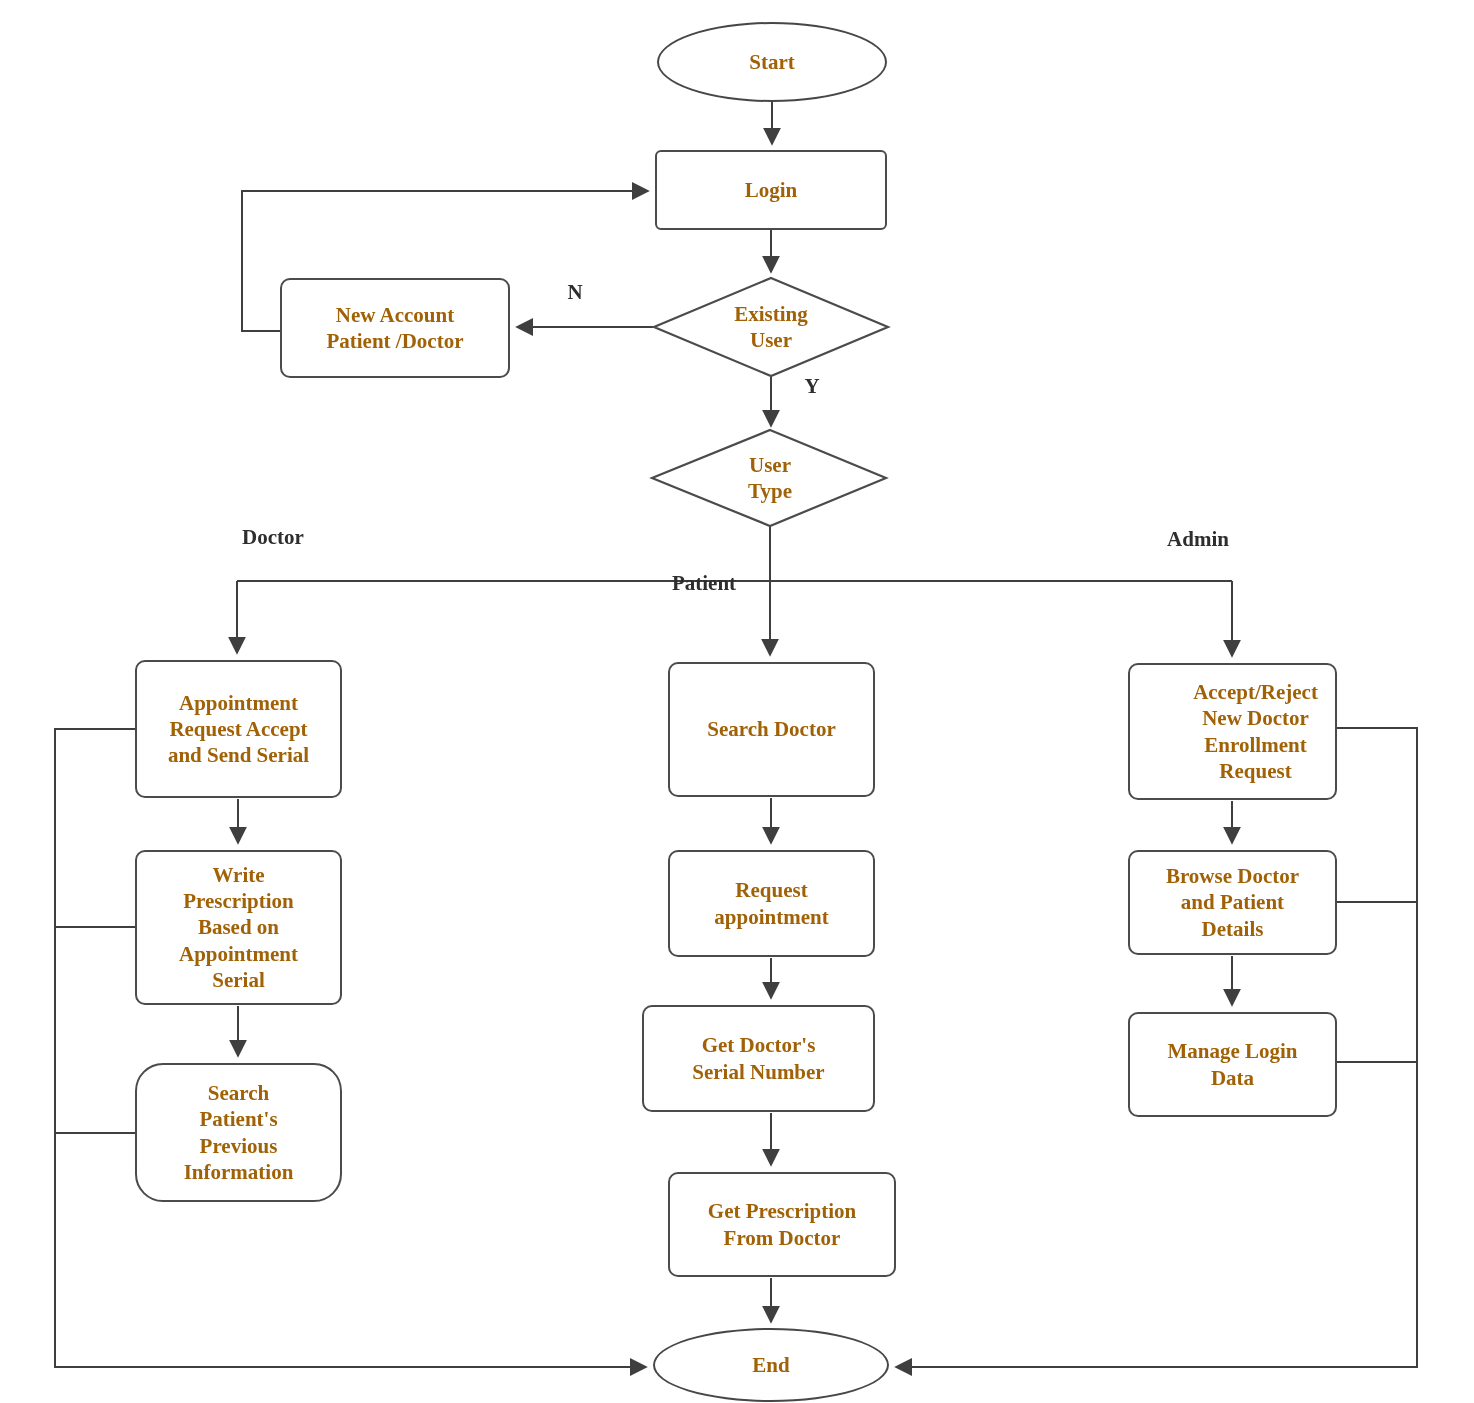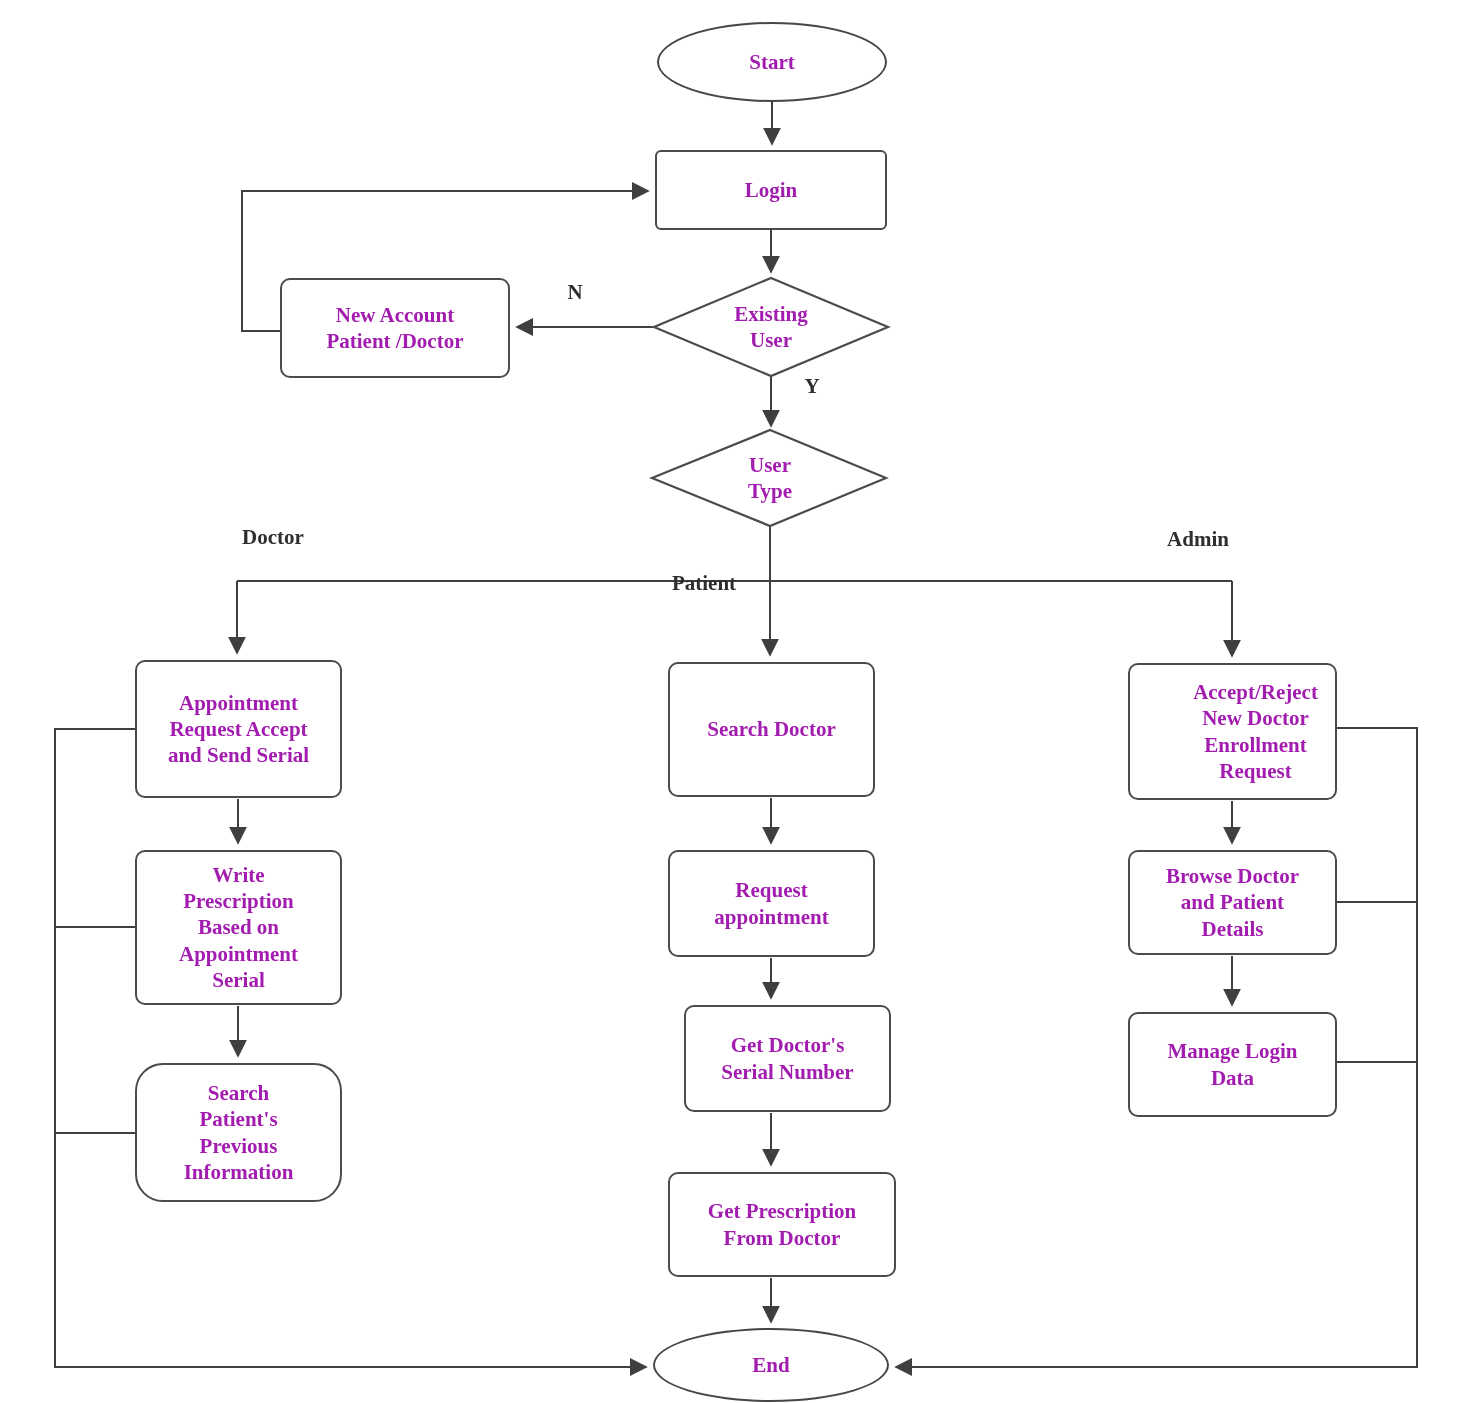--- a/index.html
+++ b/index.html
@@ -7,21 +7,21 @@
     position:relative; width:1474px; height:1403px; background:#ffffff;
     font-family:"Liberation Serif", "DejaVu Serif", serif;
     color:#2e2e2e; overflow:hidden;
   }
   .layer { position:absolute; left:0; top:0; width:1474px; height:1403px; }
   .node {
     position:absolute; box-sizing:border-box;
     display:flex; align-items:center; justify-content:center;
     text-align:center; white-space:pre-line;
     font-size:21px; font-weight:bold; line-height:1.24;
-    background:#ffffff; color:#a21caf;
+    background:#ffffff; color:#a16207;
   }
   .rect   { border:2px solid #4b4b4b; border-radius:10px; }
   .sharp  { border-radius:6px; }
   .term   { border:2px solid #474747; border-radius:50%; }
   .dlabel { background:transparent; border:none; }
   .flabel {
     position:absolute; font-size:21px; font-weight:bold;
     text-align:center; white-space:pre; color:#2e2e2e;
   }
 </style>
@@ -104,21 +104,21 @@
   <div class="node rect" style="left:135px; top:1063px; width:207px; height:139px;border-radius:28px;">Search
 Patient's
 Previous
 Information</div>
 
   <div class="node rect" style="left:668px; top:662px; width:207px; height:135px;">Search Doctor</div>
 
   <div class="node rect" style="left:668px; top:850px; width:207px; height:107px;">Request
 appointment</div>
 
-  <div class="node rect" style="left:684px; top:1005px; width:207px; height:107px;text-align:center;">Get Doctor's
+  <div class="node rect" style="left:642px; top:1005px; width:233px; height:107px;text-align:center;">Get Doctor's
 Serial Number</div>
 
   <div class="node rect" style="left:668px; top:1172px; width:228px; height:105px;">Get Prescription
 From Doctor</div>
 
   <div class="node rect" style="left:1128px; top:663px; width:209px; height:137px;padding-left:46px;">Accept/Reject
 New Doctor
 Enrollment
 Request</div>
 

